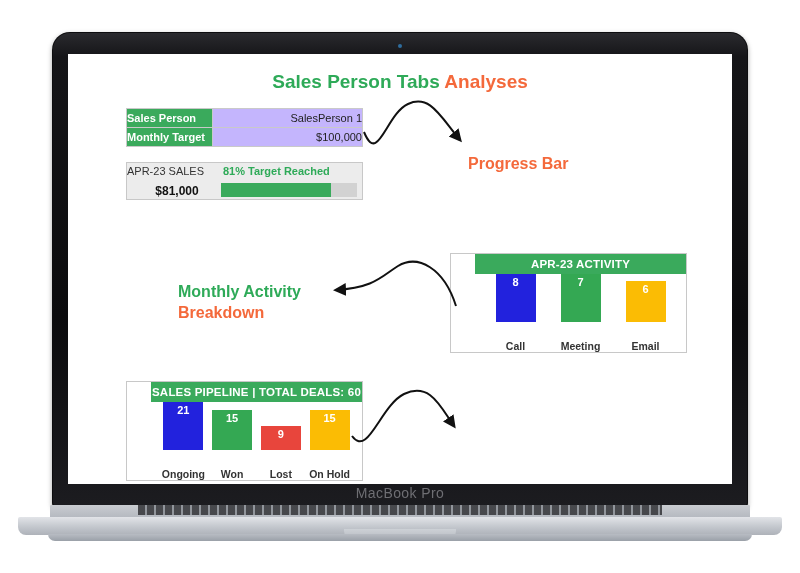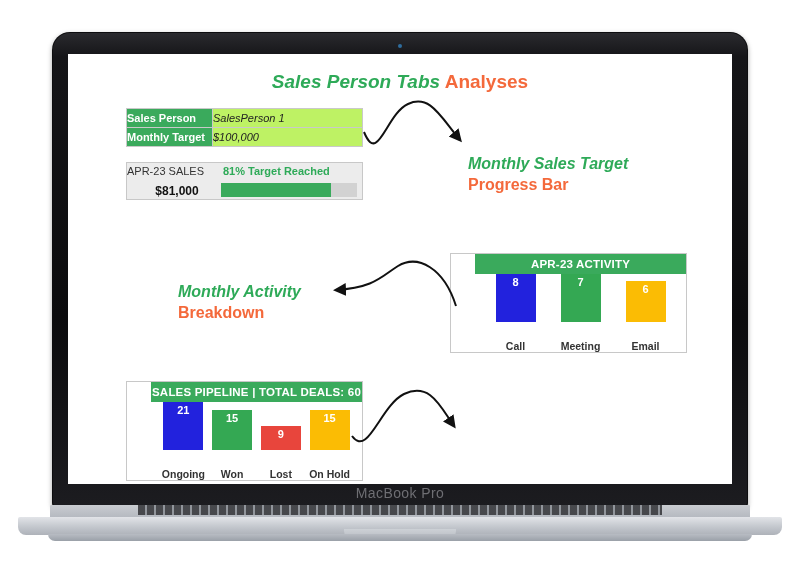--- a/index.html
+++ b/index.html
@@ -82,41 +82,41 @@
     background: linear-gradient(180deg,#cdd1d6 0%, #b9bdc4 100%);
     border-radius: 0 0 7px 7px;
   }
 
   
   #page-title {
     position: absolute; left: 0; right: 0; top: 17px;
     text-align: center;
     font-size: 19px; font-weight: bold;
   }
-  .t-green { color: #2eaa58; font-style: italic; }
+  .t-green { color: #2eaa58; }
   .t-orange { color: #f4693b; }
 
   
   #info-table {
     position: absolute; left: 58px; top: 54px;
     width: 237px;
     border-collapse: collapse;
     border: 1px solid #c8c8c8;
   }
   #info-table td {
     border: 1px solid #c9c9c9;
     height: 19px;
     font-size: 11px;
   }
   #info-table td.lbl {
     background: #3aaa5c; color: #ffffff;
     font-weight: bold; padding-left: 0; width: 86px;
   }
   #info-table td.val {
-    background: #bef264; color: #222; text-align: left; font-style: italic;
+    background: #c4b5fd; color: #222; text-align: right;
   }
 
   
   #progress-panel {
     position: absolute; left: 58px; top: 108px;
     width: 237px; height: 38px;
     background: #ececec;
     border: 1px solid #c8c8c8;
   }
   #prog-row1 { position: absolute; left:0; top:2px; width:100%; height:16px; }
@@ -279,21 +279,20 @@
             <div class="bar-col">
               <div class="bar" style="height: 40px; background: rgb(251, 188, 4);">
                 <span>15</span>
               </div>
               <div class="bar-label">On Hold</div>
             </div>
           </div>
       </div>
 
       <div class="annot" id="annot-1">
-        <div class="t-green">Monthly Sales Target</div>
         <div class="t-orange">Progress Bar</div>
       </div>
 
       <div class="annot" id="annot-2">
         <div class="t-green">Monthly Activity</div>
         <div class="t-orange">Breakdown</div>
       </div>
 
 
       <svg id="arrows" viewBox="0 0 664 430">

